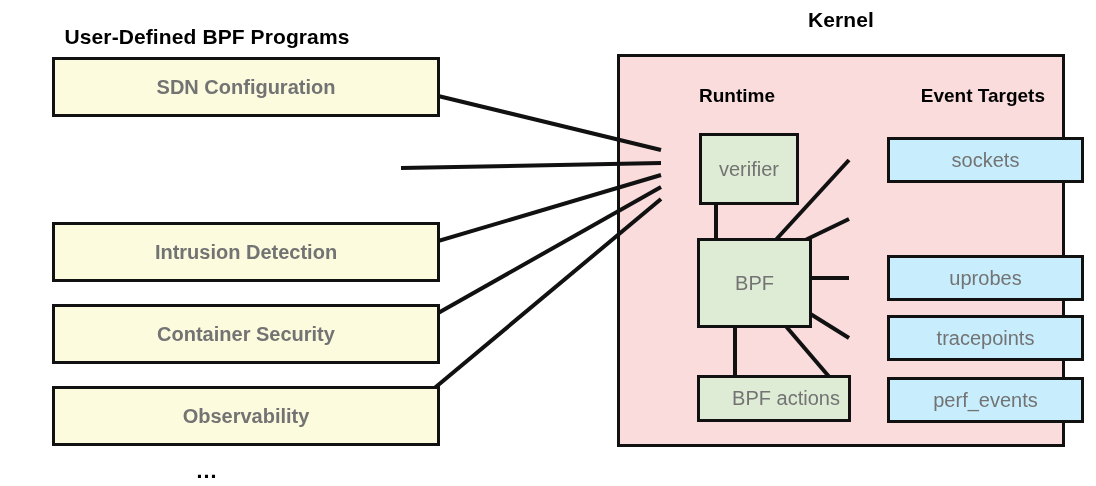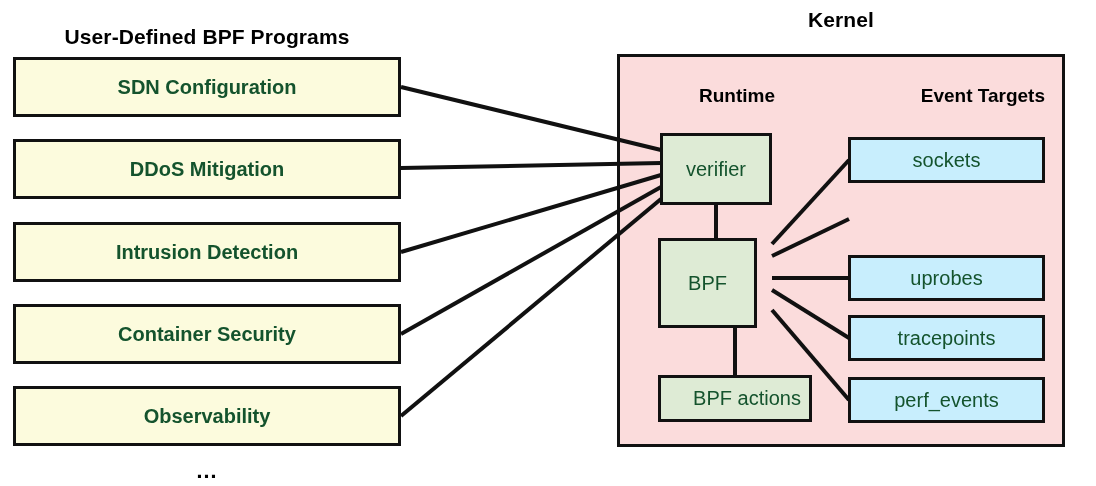--- a/index.html
+++ b/index.html
@@ -82,22 +82,23 @@
   }
 
   
   .node {
     position: absolute;
     box-sizing: border-box;
     border: 3px solid #111111;
     display: flex;
     align-items: center;
     justify-content: center;
-    color: #14532d;
+    color: #737373;
     z-index: 7;
+    margin-left: 39px;
   }
   .prog-box {
     background: #FCFBDD;
     font-weight: bold;
     font-size: 20px;
     left: 13px;
     width: 388px;
     height: 60px;
   }
   .runtime-box {
@@ -108,22 +109,22 @@
   .target-box {
     background: #C8EEFD;
     font-weight: normal;
     font-size: 20px;
     left: 848px;
     width: 197px;
     height: 46px;
     text-align: right;
   }
 
-  #node-verifier { left: 660px; top: 133px;  width: 112px; height: 72px; }
-  #node-bpf      { left: 658px; top: 238px;  width: 99px; height: 90px; }
+  #node-verifier { left: 660px; top: 133px;  width: 100px; height: 72px; }
+  #node-bpf      { left: 658px; top: 238px;  width: 115px; height: 90px; }
   #node-actions  { left: 658px; top: 375px;  width: 154px; height: 47px; padding-left: 24px; }
 
   .ellipsis {
     position: absolute;
     left: 13px;
     top: 458px;
     width: 388px;
     text-align: center;
     font-weight: bold;
     font-size: 22px;
@@ -164,23 +165,20 @@
 
   <div id="kernel-panel"></div>
 
   <div class="column-title" id="title-runtime">Runtime</div>
 
   <div class="column-title" id="title-events">Event Targets</div>
 
   <div class="node prog-box" style="top:57px">
     <span>SDN Configuration</span>
   </div>
-  <div class="node prog-box" style="top:139px">
-    <span>DDoS Mitigation</span>
-  </div>
   <div class="node prog-box" style="top:222px">
     <span>Intrusion Detection</span>
   </div>
   <div class="node prog-box" style="top:304px">
     <span>Container Security</span>
   </div>
   <div class="node prog-box" style="top:386px">
     <span>Observability</span>
   </div>
 

